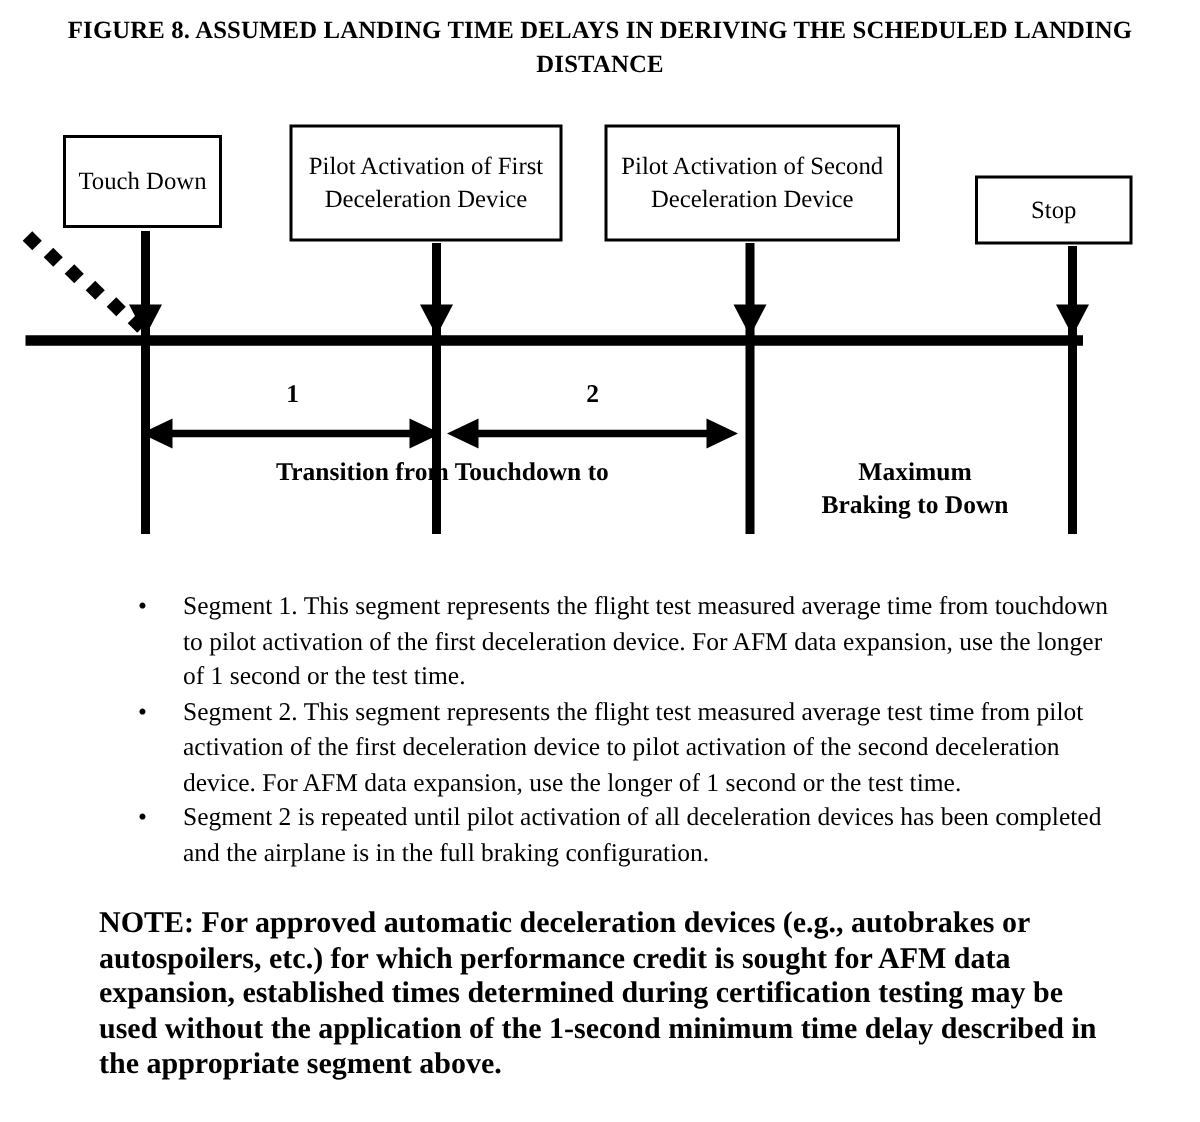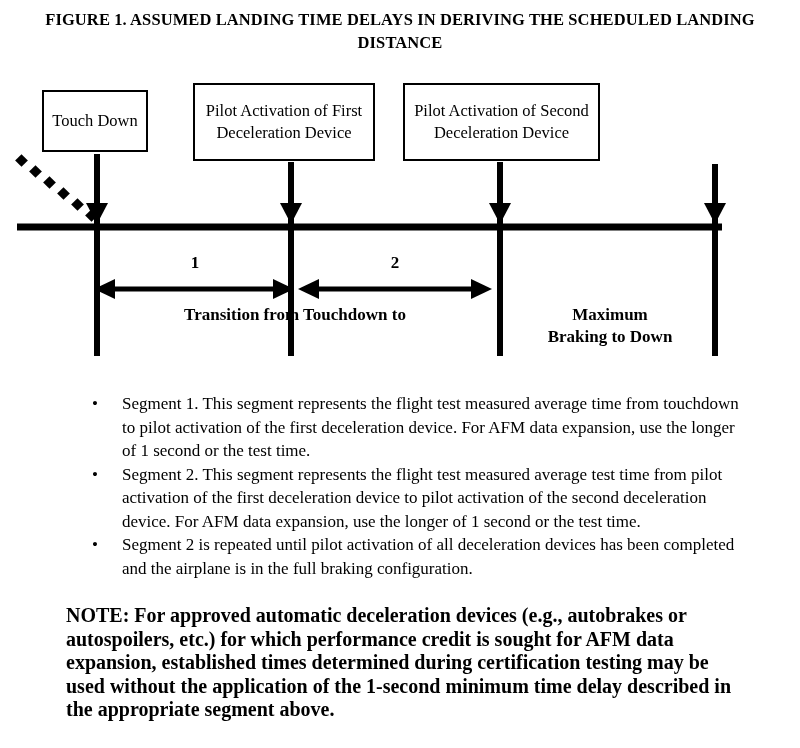--- a/index.html
+++ b/index.html
@@ -101,21 +101,21 @@
     top: 604px;
     width: 680px;
     font-size: 20px;
     line-height: 23.5px;
     font-weight: bold;
   }
 </style>
 </head>
 <body>
 
-<div id="figure-title">FIGURE 1. ASSUMED LANDING TIME DELAYS IN DERIVING THE SCHEDULED LANDING DISTANCE</div>
+<div id="figure-title">FIGURE 8. ASSUMED LANDING TIME DELAYS IN DERIVING THE SCHEDULED LANDING DISTANCE</div>
 
 <div id="diagram">
 
   <svg width="800" height="298" viewBox="0 0 800 298">
 
     <g fill="#000">
       <rect x="17" y="84" width="9" height="9" transform="rotate(45 21.5 88.5)"></rect>
       <rect x="31" y="95" width="9" height="9" transform="rotate(45 35.5 99.5)"></rect>
       <rect x="45" y="106" width="9" height="9" transform="rotate(45 49.5 110.5)"></rect>
       <rect x="59" y="117" width="9" height="9" transform="rotate(45 63.5 121.5)"></rect>
@@ -157,20 +157,23 @@
   </div>
 
   <div class="dgm-box" style="left:193px; top:11px; width:182px; height:78px;">
     <span>Pilot Activation of First Deceleration Device</span>
   </div>
 
   <div class="dgm-box" style="left:403px; top:11px; width:197px; height:78px;">
     <span>Pilot Activation of Second Deceleration Device</span>
   </div>
 
+  <div class="dgm-box" style="left:650px; top:45px; width:105px; height:46px;">
+    <span>Stop</span>
+  </div>
 
   <div class="dgm-label seg-num" style="left:155px; top:182px; width:80px;">1</div>
 
   <div class="dgm-label seg-num" style="left:355px; top:182px; width:80px;">2</div>
 
   <div class="dgm-label seg-caption" style="left:60px; top:232px; width:470px;">
     <div>Transition from Touchdown to</div>
   </div>
 
   <div class="dgm-label seg-caption" style="left:510px; top:232px; width:200px;">

